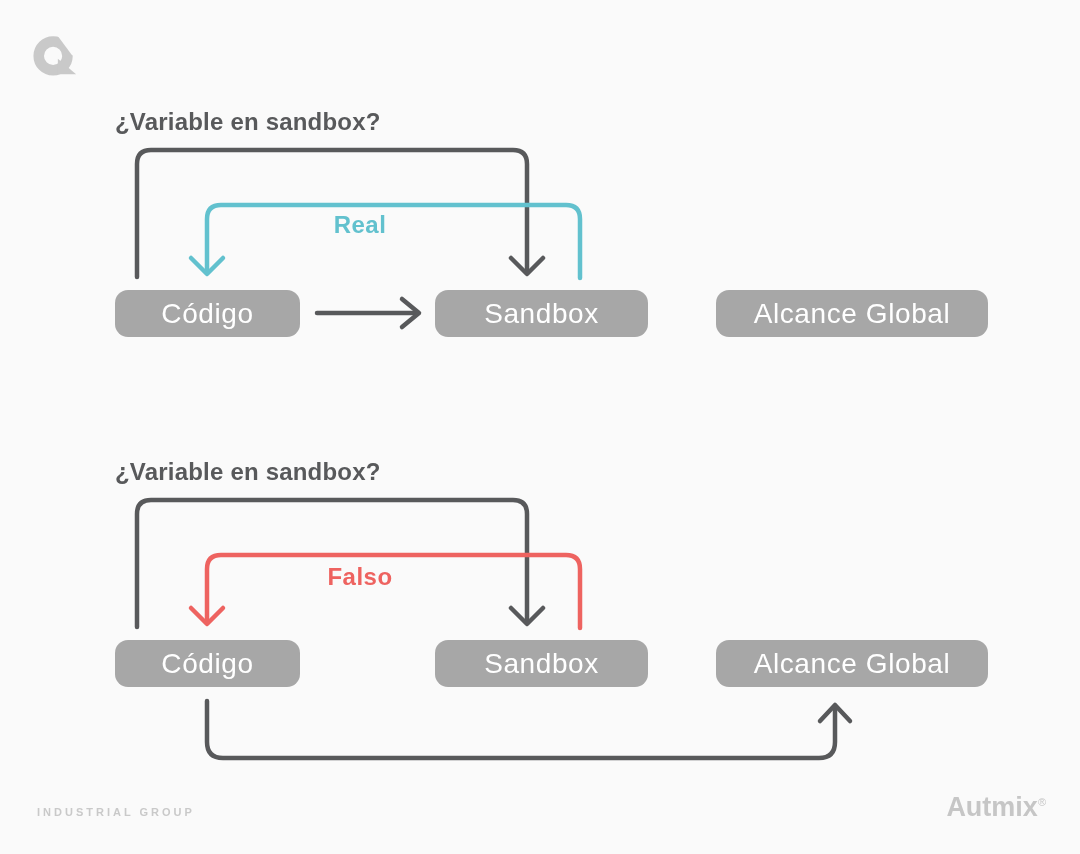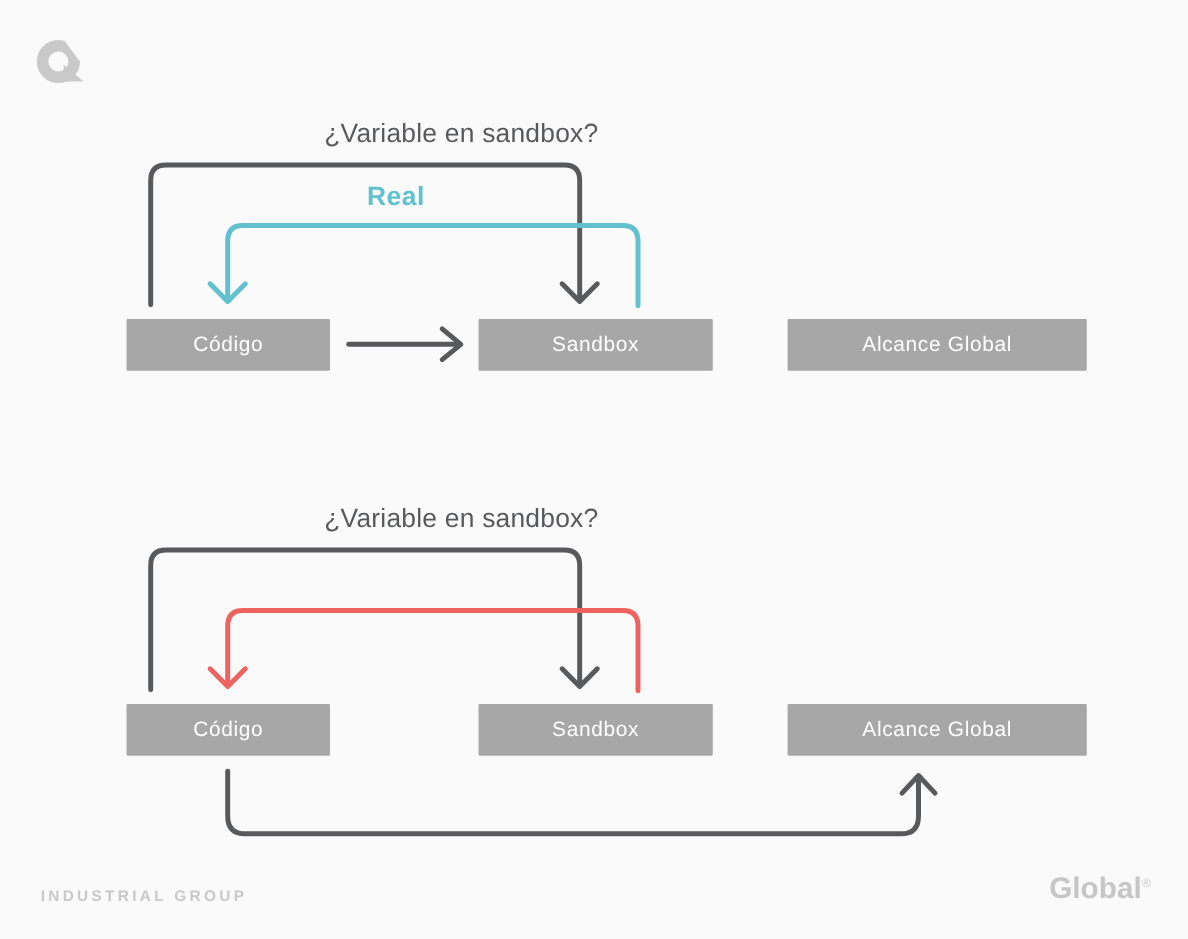--- a/index.html
+++ b/index.html
@@ -37,70 +37,71 @@
   svg.arrows path {
     fill: none;
     stroke-width: 4.5;
     stroke-linecap: round;
     stroke-linejoin: round;
   }
 
   
   .diagram-title {
     position: absolute;
-    left: 104px;
+    left: 115px;
     width: 440px;
-    text-align: right;
+    text-align: left;
     font-size: 24px;
-    font-weight: 400;
+    font-weight: 700;
     color: #58595b;
     letter-spacing: 0.2px;
   }
   .title-top    { top: 108px; }
   .title-bottom { top: 458px; }
 
   
   .branch-label {
     position: absolute;
     left: 210px;
     width: 300px;
     text-align: center;
     font-size: 24px;
     font-weight: 700;
     letter-spacing: 0.5px;
+    margin-top: 46px;
   }
   .branch-real  { top: 165px; color: #62c1ce; }
   .branch-falso { top: 517px; color: #ee6360; }
 
   
   .node {
     position: absolute;
     height: 47px;
     background: #a7a7a7;
-    border-radius: 1px;
+    border-radius: 13px;
     color: #ffffff;
-    font-size: 19px;
+    font-size: 28px;
     letter-spacing: 0.6px;
     display: flex;
     align-items: center;
     justify-content: center;
     white-space: nowrap;
   }
   .row-top    { top: 290px; }
   .row-bottom { top: 640px; }
   .node-codigo  { left: 115px; width: 185px; }
   .node-sandbox { left: 435px; width: 213px; }
   .node-alcance { left: 716px; width: 272px; }
 
   
   .footer-left {
     position: absolute;
     left: 37px;
     top: 806px;
-    font-size: 14px;
+    font-size: 11px;
     font-weight: 700;
     letter-spacing: 3px;
     color: #c9c9c9;
   }
   .footer-brand {
     position: absolute;
     right: 34px;
     top: 792px;
     font-size: 27px;
     font-weight: 700;
@@ -159,29 +160,30 @@
     <span>Código</span>
   </div>
   <div class="node row-top node-sandbox">
     <span>Sandbox</span>
   </div>
   <div class="node row-top node-alcance">
     <span>Alcance Global</span>
   </div>
 
   <div class="diagram-title title-bottom">¿Variable en sandbox?</div>
+  <div class="branch-label branch-falso">Falso</div>
 
   <div class="node row-bottom node-codigo">
     <span>Código</span>
   </div>
   <div class="node row-bottom node-sandbox">
     <span>Sandbox</span>
   </div>
   <div class="node row-bottom node-alcance">
     <span>Alcance Global</span>
   </div>
 
   <div class="footer-left">INDUSTRIAL GROUP</div>
   <div class="footer-brand">
-    <span>Global</span><sup>®</sup>
+    <span>Autmix</span><sup>®</sup>
   </div>
 
 </div>
 
 </body></html>

